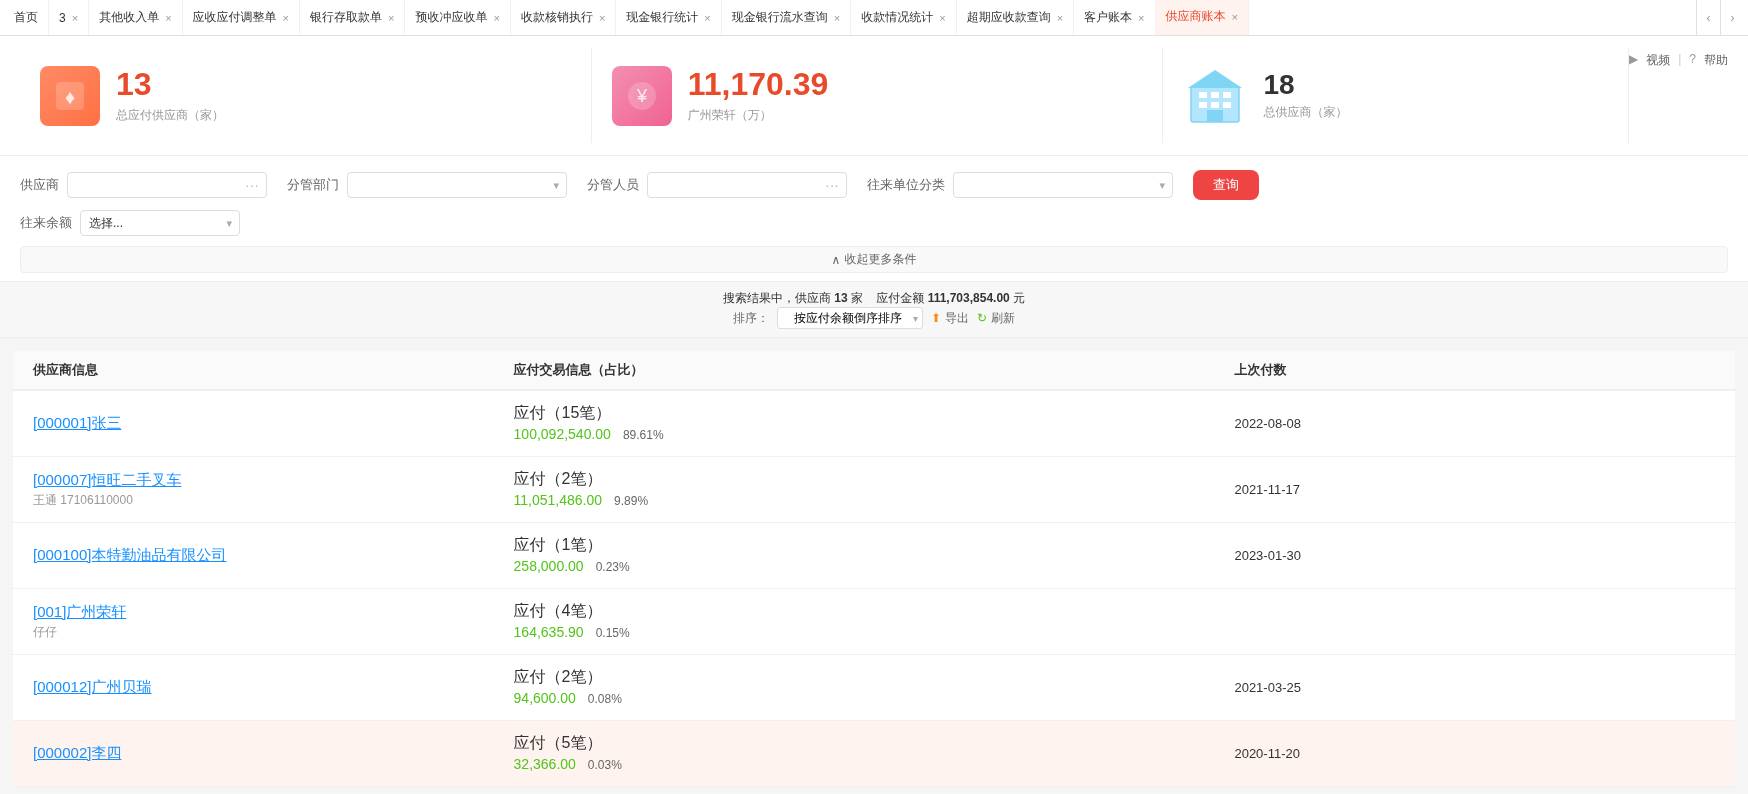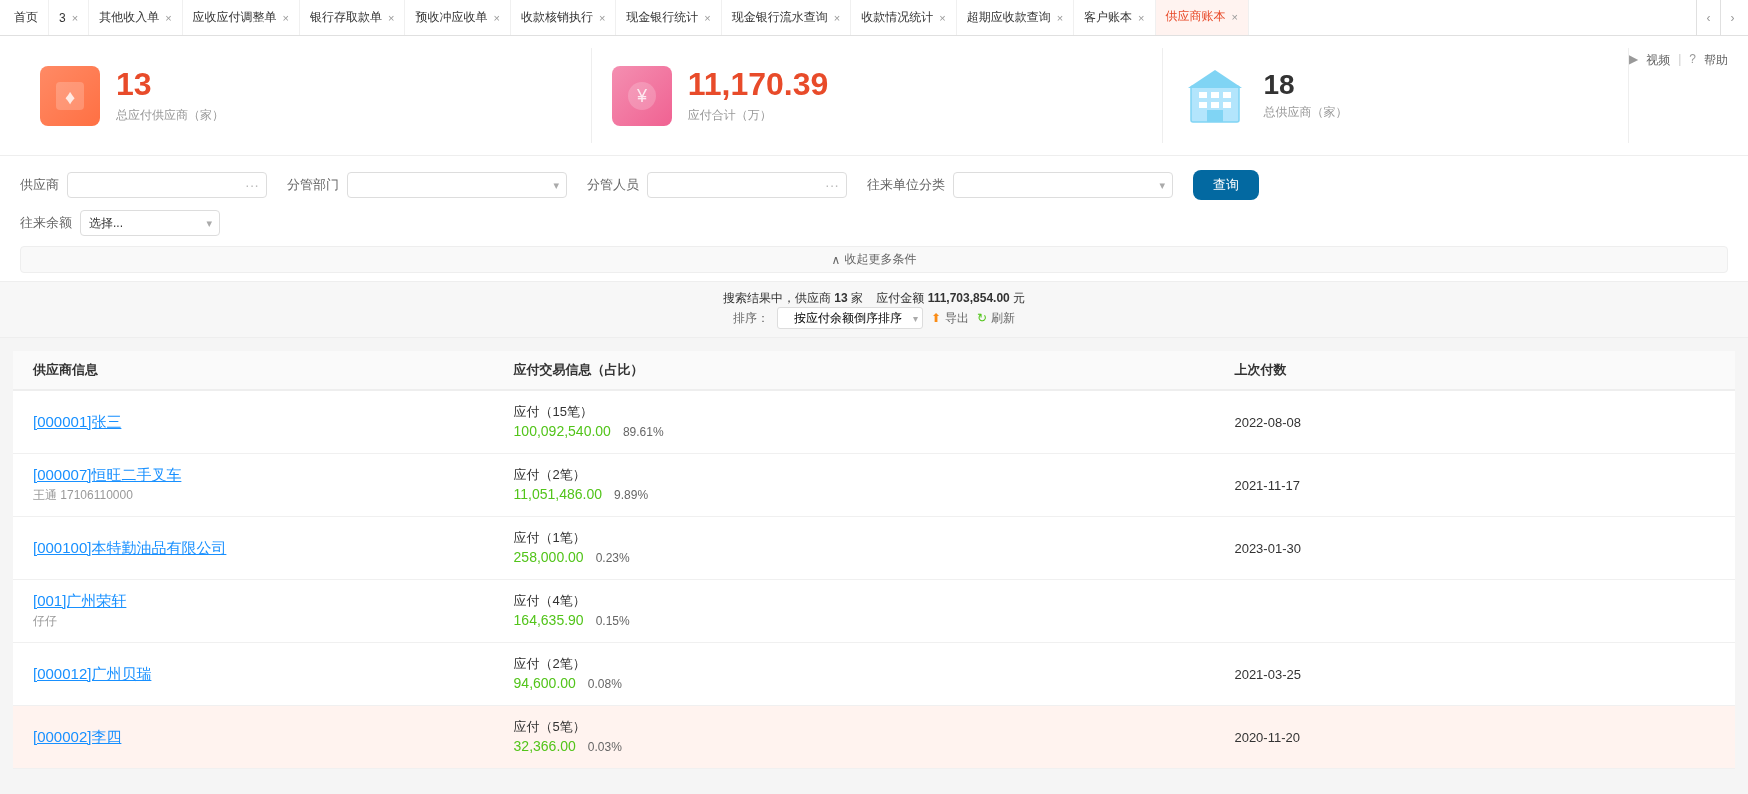--- a/index.html
+++ b/index.html
@@ -33,21 +33,21 @@
     .search-section { background: #fff; padding: 14px 20px 8px; border-bottom: 1px solid #eee; }
     .search-row { display: flex; align-items: center; gap: 20px; margin-bottom: 10px; flex-wrap: wrap; }
     .search-field { display: flex; align-items: center; gap: 8px; }
     .search-field label { color: #666; white-space: nowrap; font-size: 13px; }
     .select-wrapper { position: relative; display: inline-flex; align-items: center; }
     .select-wrapper select { border: 1px solid #ddd; border-radius: 4px; padding: 5px 24px 5px 8px; font-size: 12px; color: #333; background: #fff; outline: none; width: 220px; appearance: none; cursor: pointer; }
     .select-wrapper::after { content: '▾'; position: absolute; right: 8px; color: #aaa; pointer-events: none; font-size: 11px; }
     .input-wrapper { position: relative; display: inline-flex; align-items: center; }
     .input-wrapper input { border: 1px solid #ddd; border-radius: 4px; padding: 5px 28px 5px 8px; font-size: 12px; color: #333; width: 200px; outline: none; }
     .input-wrapper::after { content: '···'; position: absolute; right: 8px; color: #bbb; pointer-events: none; font-size: 14px; line-height: 1; }
-    .search-btn { background: #0369a1; color: #fff; border: none; border-radius: 8px; padding: 6px 20px; font-size: 13px; cursor: pointer; white-space: nowrap; }
+    .search-btn { background: #ef4444; color: #fff; border: none; border-radius: 8px; padding: 6px 20px; font-size: 13px; cursor: pointer; white-space: nowrap; }
     .collapse-btn { display: flex; align-items: center; justify-content: center; width: 100%; background: #f9f9f9; border: 1px solid #eee; border-radius: 4px; padding: 4px; cursor: pointer; font-size: 12px; color: #666; margin-top: 4px; gap: 4px; }
     .balance-row { display: flex; align-items: center; gap: 8px; }
 
     
     .results-bar { background: #f7f7f7; padding: 8px 20px; display: flex; align-items: center; justify-content: space-between; border-bottom: 1px solid #eee; font-size: 12px; flex-direction: column; }
     .results-info { color: #333; }
     .results-info span { color: #333; }
     .results-actions { display: flex; align-items: center; gap: 8px; }
     .sort-label { color: #666; }
     .sort-select { border: 1px solid #ddd; background: #fff; padding: 3px 20px 3px 16px; font-size: 12px; border-radius: 3px; cursor: pointer; appearance: none; }
@@ -57,21 +57,21 @@
     .refresh-icon { color: #52c41a; }
     .export-icon { color: #fa8c16; }
 
     
     .table-section { background: #fff; margin: 13px; }
     .table-header { display: grid; grid-template-columns: 2fr 3fr 2fr; padding: 10px 20px; border-bottom: 2px solid #eee; background: #fafafa; font-weight: bold; font-size: 13px; color: #333; }
     .table-row { display: grid; grid-template-columns: 2fr 3fr 2fr; padding: 12px 20px; border-bottom: 1px solid #f0f0f0; align-items: center; }
     .table-row.highlighted { background: #fff3ef; }
     .supplier-link { color: #1890ff; text-decoration: underline; cursor: pointer; font-size: 15px; }
     .supplier-sub { color: #999; font-size: 12px; margin-top: 2px; }
-    .trans-label { color: #333; font-size: 13px; }
+    .trans-label { color: #333; font-size: 16px; }
     .trans-amount { color: #52c41a; font-size: 14px; font-weight: 500; margin: 2px 0; }
     .trans-row { display: flex; align-items: baseline; gap: 12px; }
     .trans-percent { color: #666; font-size: 12px; }
     .last-pay-date { color: #333; font-size: 13px; }
 
     
     .table-scroll { max-height: 490px; overflow-y: auto; }
     .table-scroll::-webkit-scrollbar { width: 6px; }
     .table-scroll::-webkit-scrollbar-track { background: #f1f1f1; }
     .table-scroll::-webkit-scrollbar-thumb { background: #ccc; border-radius: 3px; }
@@ -154,21 +154,21 @@
 
   <div class="summary-card">
     <div class="card-icon amount">
       <svg width="36" height="36" viewBox="0 0 36 36" fill="none">
         <circle cx="18" cy="18" r="14" fill="rgba(255,255,255,0.2)"></circle>
         <text x="18" y="24" text-anchor="middle" fill="rgba(255,255,255,0.8)" font-size="18">¥</text>
       </svg>
     </div>
     <div class="card-content">
       <div class="big-number">11,170.39</div>
-      <div class="label">应付合计（万）</div>
+      <div class="label">广州荣轩（万）</div>
     </div>
   </div>
 
   <div class="summary-card" style="flex: 0.8;">
     <div class="card-icon total">
       <svg width="64" height="60" viewBox="0 0 64 60" fill="none">
         <rect x="8" y="20" width="48" height="36" rx="2" fill="#b3e5fc" stroke="#80d4f4" stroke-width="1.5"></rect>
         <rect x="16" y="26" width="8" height="6" fill="#fff"></rect>
         <rect x="28" y="26" width="8" height="6" fill="#fff"></rect>
         <rect x="40" y="26" width="8" height="6" fill="#fff"></rect>
@@ -229,21 +229,21 @@
       </div>
     </div>
 
     <button class="search-btn">查询</button>
   </div>
 
   <div class="search-row">
     <div class="search-field balance-row">
       <label>往来余额</label>
       <div class="select-wrapper">
-        <select style="width:140px;">
+        <select style="width:160px;">
           <option value="">选择...</option>
         </select>
       </div>
     </div>
   </div>
 
   <div class="collapse-btn">
     <span>∧</span>
     <span>收起更多条件</span>
   </div>

